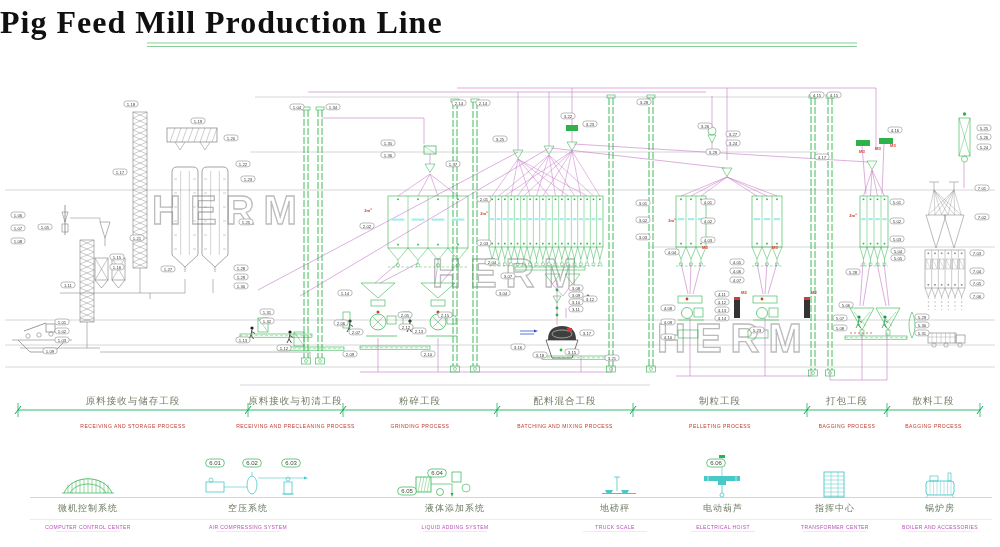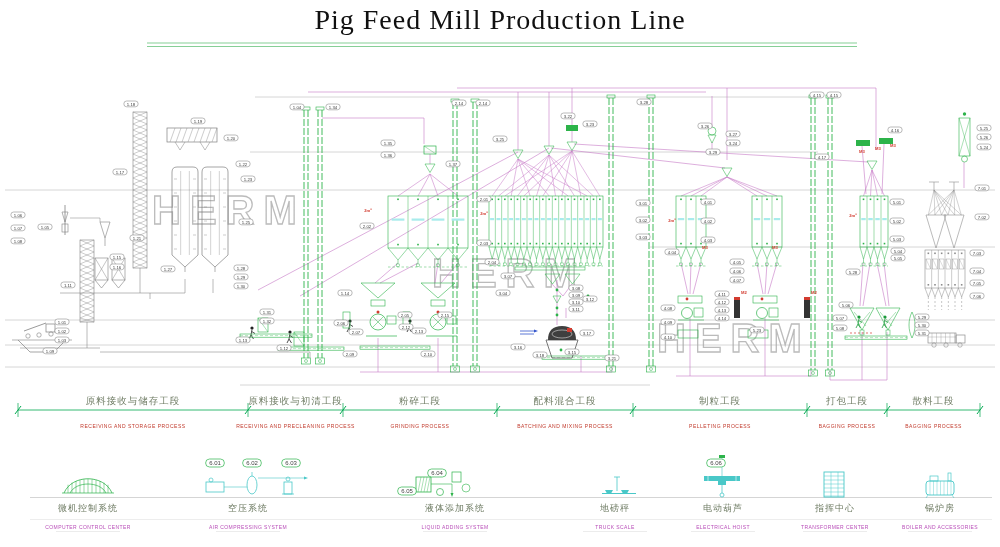--- a/index.html
+++ b/index.html
@@ -1,19 +1,19 @@
 <!DOCTYPE html>
 <html><head>
 <meta charset="utf-8">
 <style>
   html,body{margin:0;padding:0;background:#fff;}
   .stage{position:relative;width:1000px;height:547px;background:#fff;overflow:hidden;
          font-family:"Liberation Sans",sans-serif;}
-  .title{position:absolute;top:4px;left:0;right:0;text-align:center;
-         font-family:"Liberation Serif",serif;font-weight:normal;font-size:28px;
+  .title{position:absolute;top:4px;left:0;right:0;text-align:left;
+         font-family:"Liberation Serif",serif;font-weight:bold;font-size:32px;
          color:#101010;letter-spacing:1px;}
   svg text{font-family:"Liberation Sans",sans-serif;}
   .cjk{font-family:sans-serif;}
 </style>
 </head>
 <body>
 
 <div class="stage">
   <div class="title">Pig Feed Mill Production Line</div>
   <svg id="cad" width="1000" height="547" viewBox="0 0 1000 547" style="position:absolute;left:0;top:0;">

